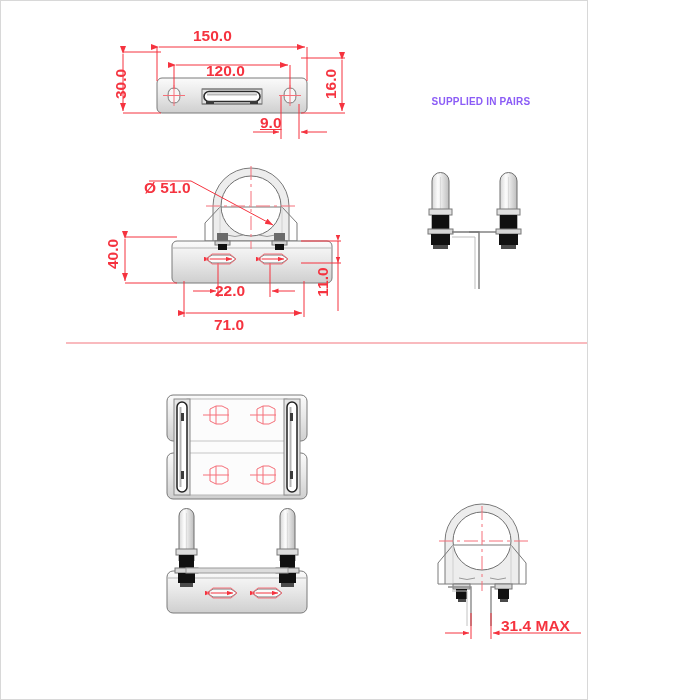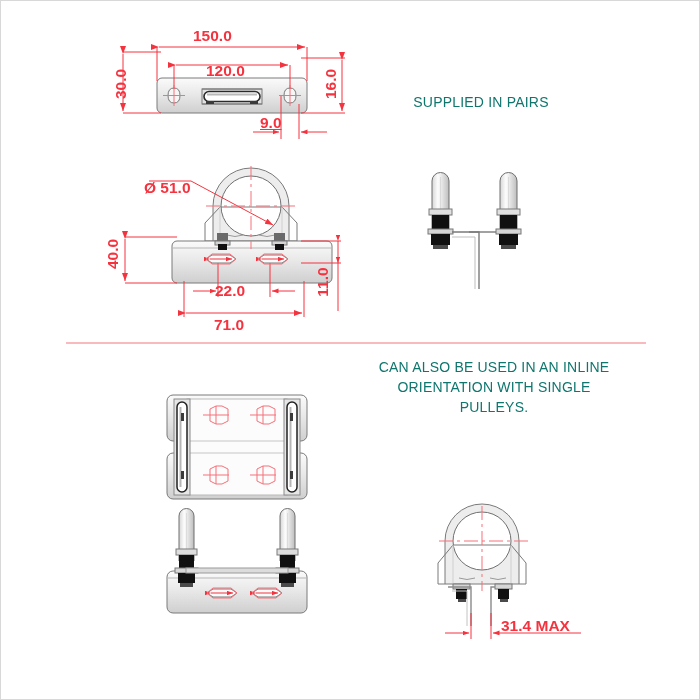--- a/index.html
+++ b/index.html
@@ -2,41 +2,41 @@
 <html><head>
 <meta charset="utf-8">
 <style>
   html, body {
     margin: 0;
     padding: 0;
     background: #ffffff;
   }
   #sheet {
     position: relative;
-    width: 700px;
+    width: 588px;
     height: 700px;
     background: #ffffff;
     border: 1px solid #d8d8d8;
     box-sizing: border-box;
     font-family: "Liberation Sans", sans-serif;
     overflow: hidden;
   }
   svg.layer {
     position: absolute;
     left: 0;
     top: 0;
     width: 700px;
     height: 700px;
   }
   .note {
     position: absolute;
-    color: #0f766e;
+    color: #8b5cf6;
     font-family: "Liberation Sans", sans-serif;
-    font-size: 14px;
-    font-weight: 400;
+    font-size: 10px;
+    font-weight: 700;
     letter-spacing: 0.2px;
     text-align: center;
     line-height: 20px;
     white-space: pre-line;
   }
   .dim {
     position: absolute;
     color: #f5333f;
     font-family: "Liberation Sans", sans-serif;
     font-size: 15.5px;
@@ -343,18 +343,15 @@
   <div class="dim vert" style="left:292px; top:272px; width:60px; text-align:center;">11.0</div>
 
   <div class="dim" style="left:214px; top:281px;text-align:right;">22.0</div>
 
   <div class="dim" style="left:213px; top:299px;margin-top:16px;">71.0</div>
 
   <div class="dim" style="left:500px; top:616px;">31.4 MAX</div>
 
   <div class="note" style="left:380px; top:91px; width:200px;">SUPPLIED IN PAIRS</div>
 
-  <div class="note" style="left:348px; top:356px; width:290px;">CAN ALSO BE USED IN AN INLINE
-ORIENTATION WITH SINGLE
-PULLEYS.</div>
 
 
 </div>
 
 </body></html>

